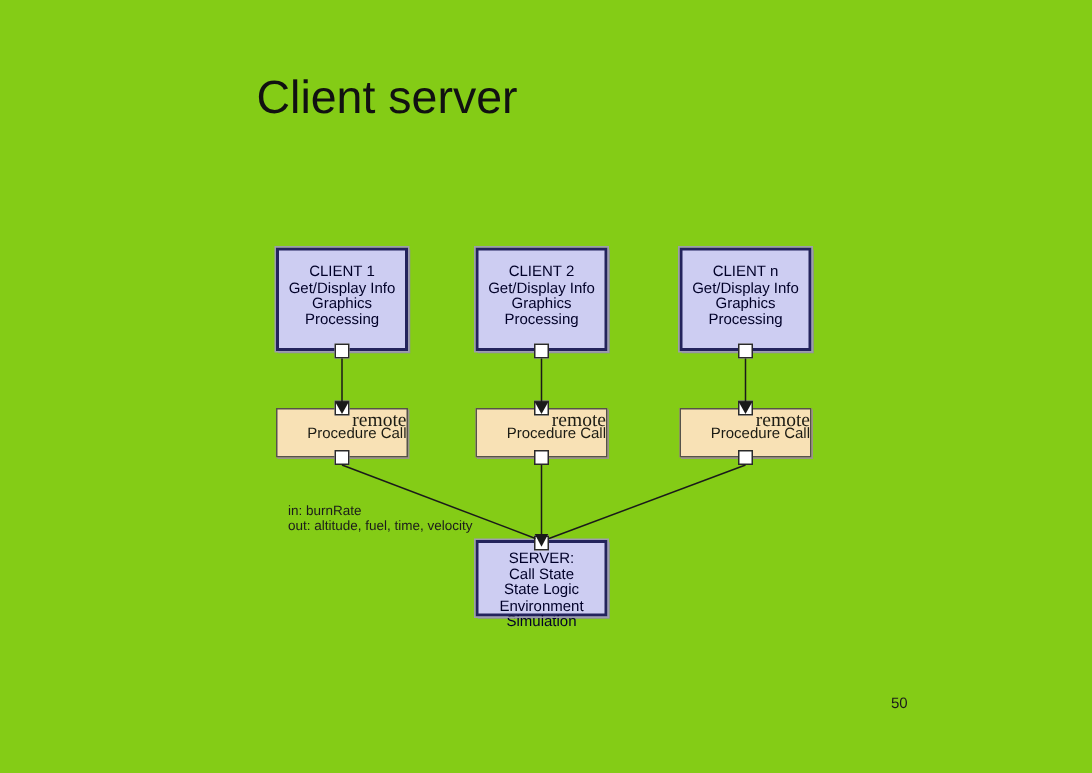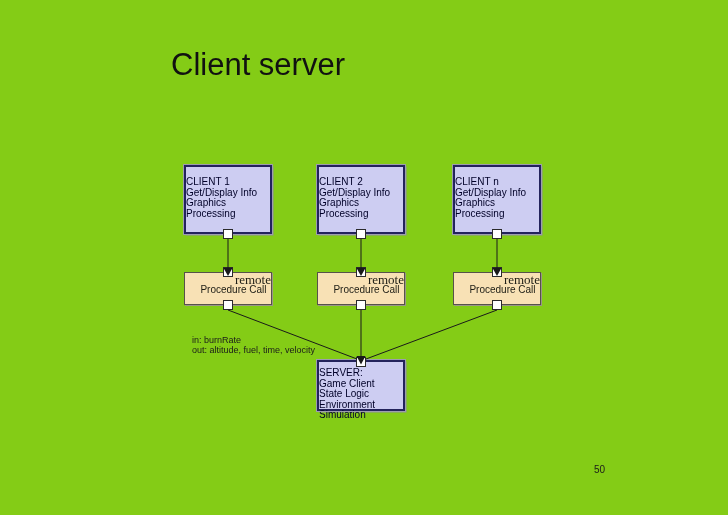--- a/index.html
+++ b/index.html
@@ -20,21 +20,21 @@
     position:absolute;left:171px;top:47px;
     font-size:31px;font-weight:normal;color:#111;letter-spacing:0;
     white-space:nowrap;
   }
   .box{position:absolute;box-sizing:border-box;z-index:1;}
   .node{
     background:var(--client-fill);
     border:2px solid var(--box-border);
     outline:1px solid var(--box-outline);
     box-shadow:1.5px 1.5px 0 #8e8e9e;
-    text-align:left;color:var(--box-text);
+    text-align:center;color:var(--box-text);
     font-size:10px;line-height:10.5px;
   }
   .client{width:88px;height:69px;top:165px;padding-top:10px;}
   .client-1{left:184px;}
   .client-2{left:317px;}
   .client-n{left:453px;}
   .server{left:317px;top:360px;width:88px;height:51px;padding-top:6px;}
   .rpc{
     width:88px;height:33px;top:272px;
     background:var(--rpc-fill);
@@ -43,21 +43,21 @@
     color:#1c1c14;
   }
   .rpc-1{left:184px;}
   .rpc-2{left:317px;}
   .rpc-3{left:453px;}
   .rpc .remote{
     font-family:"Liberation Serif",serif;font-size:13px;line-height:11px;
     padding-left:6px;padding-top:1px;text-align:right;
   }
   .rpc .call{
-    font-size:10px;line-height:10px;padding-left:11px;text-align:center;
+    font-size:10px;line-height:10px;padding-left:11px;text-align:right;
   }
   .port{
     position:absolute;width:10px;height:10px;box-sizing:border-box;
     background:#ffffff;border:1px solid #2a2a2a;z-index:2;
   }
   .wires{
     position:absolute;left:0;top:0;width:728px;height:515px;
     z-index:3;pointer-events:none;
   }
   .wires line{stroke:var(--connector);stroke-width:1;}
@@ -105,21 +105,21 @@
     <div class="remote">remote</div>
     <div class="call">Procedure Call</div>
   </div>
   <div class="box rpc rpc-3">
     <div class="remote">remote</div>
     <div class="call">Procedure Call</div>
   </div>
 
   <div class="box node server">
     <div>SERVER:</div>
-    <div>Game Client</div>
+    <div>Call State</div>
     <div>State Logic</div>
     <div>Environment</div>
     <div>Simulation</div>
   </div>
 
   <div class="port" style="left:223px;top:229px;"></div>
   <div class="port" style="left:356px;top:229px;"></div>
   <div class="port" style="left:492px;top:229px;"></div>
   <div class="port" style="left:223px;top:267px;"></div>
   <div class="port" style="left:356px;top:267px;"></div>

